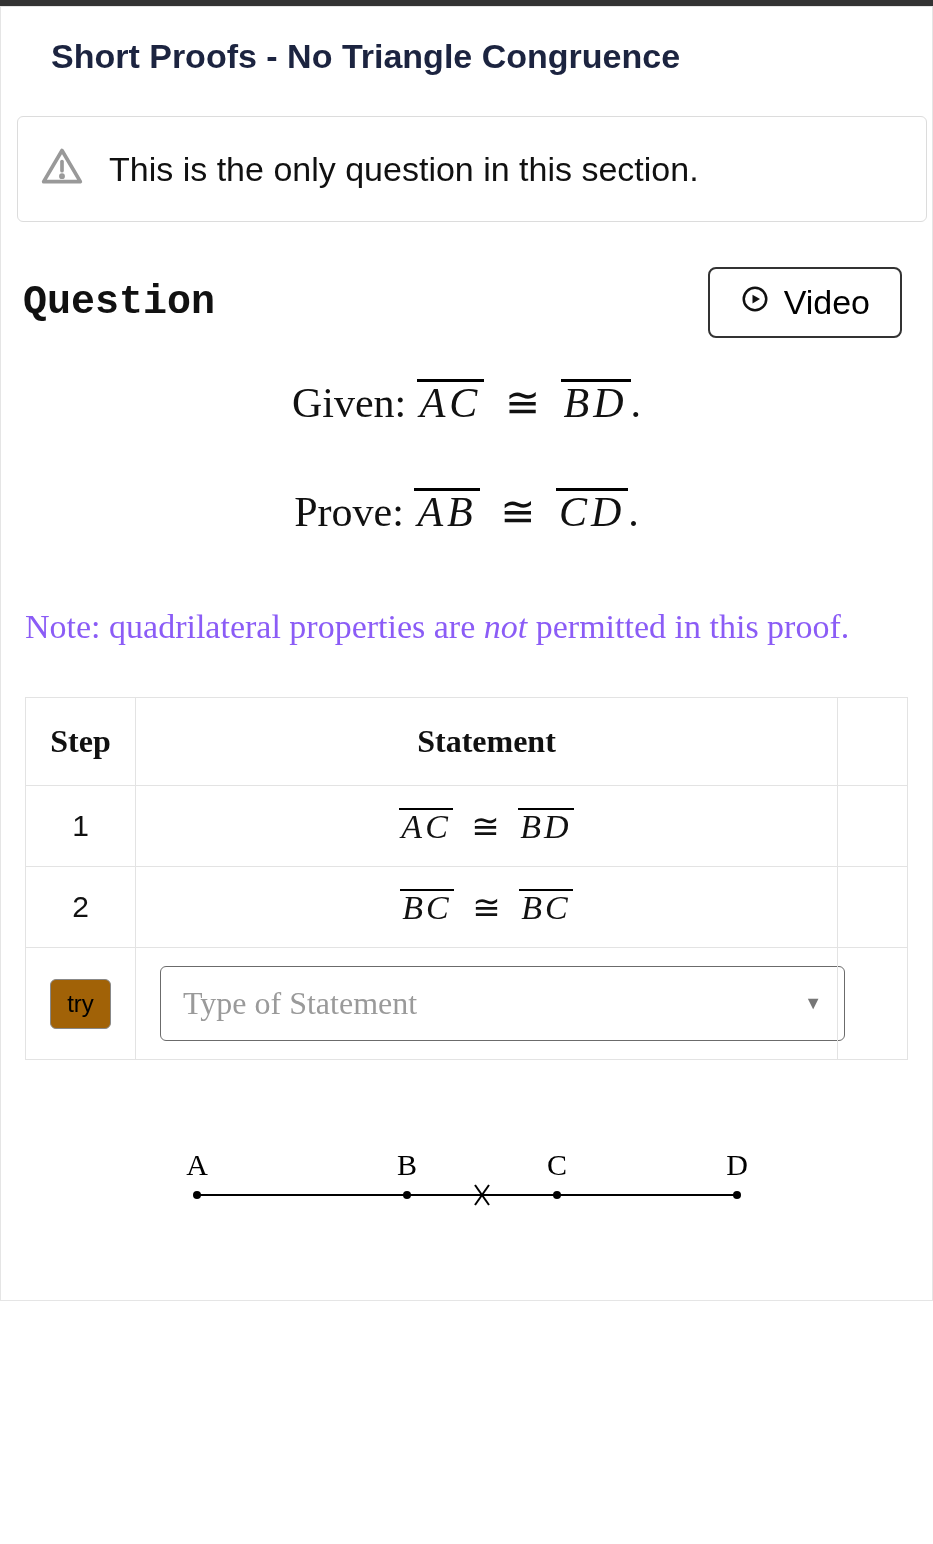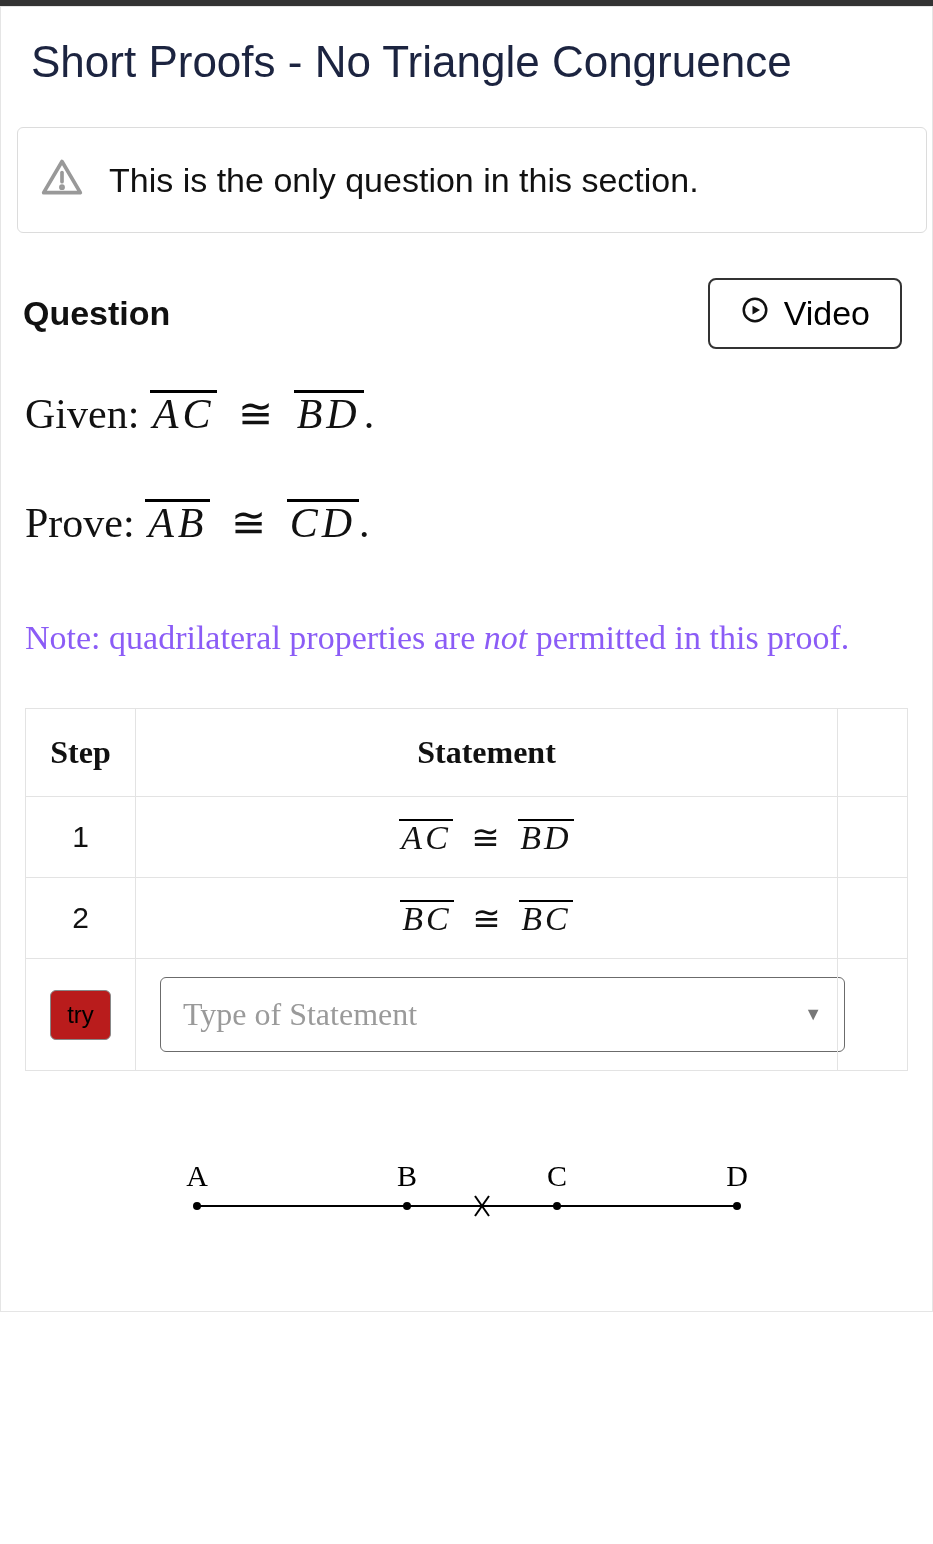--- a/index.html
+++ b/index.html
@@ -1,42 +1,42 @@
 <!DOCTYPE html>
 <html><head>
 <meta charset="utf-8">
 <style>
   * { box-sizing: border-box; margin: 0; padding: 0; }
   html, body { width: 933px; background: #fff; font-family: Georgia, 'Times New Roman', serif; color: #111; }
   .topbar { height: 6px; background: #333; }
   .page-wrap { border: 1px solid #e5e5e5; }
-  .page-title { font-size: 44px; font-weight: 400; color: #1c2440; padding: 30px 30px 40px 30px; font-family: "Helvetica Neue", Arial, sans-serif; }
+  .page-title { font-size: 34px; font-weight: 700; color: #1c2440; padding: 30px 30px 40px 30px; font-family: "Helvetica Neue", Arial, sans-serif; margin-left: 20px; }
   .notice-box { border: 1px solid #dcdcdc; border-radius: 6px; margin: 0 5px 25px 16px; padding: 28px 22px; display: flex; align-items: center; gap: 25px; font-family: "Helvetica Neue", Arial, sans-serif; }
   .notice-box .warn-icon { color: #999; }
   .notice-box .msg { font-size: 34px; color: #111; }
   .q-header-row { display: flex; justify-content: space-between; align-items: center; padding: 20px 30px 40px 22px; }
-  .q-title { font-size: 34px; font-weight: 700; font-family: Liberation Sans, sans-serif; }
+  .q-title { font-size: 40px; font-weight: 700; font-family: Liberation Mono, monospace; }
   .video-btn { display: flex; align-items: center; gap: 14px; border: 2px solid #333; border-radius: 8px; padding: 14px 30px; font-size: 34px; font-family: "Helvetica Neue", Arial, sans-serif; background: #fff; cursor: pointer; }
   .video-btn svg { width: 30px; height: 30px; }
   .body-area { padding: 0 24px; }
-  .math-line { font-size: 42px; margin-bottom: 60px; font-family: Georgia, 'Times New Roman', serif; }
+  .math-line { font-size: 42px; margin-bottom: 60px; font-family: Georgia, 'Times New Roman', serif; text-align: center; }
   .math-label { font-family: Georgia, serif; }
   .seg { font-family: 'Times New Roman', serif; font-style: italic; border-top: 3px solid #000; padding: 0 3px; letter-spacing: 4px; display: inline-block; line-height: 1; }
   .cong { font-family: 'Times New Roman', serif; font-style: normal; margin: 0 10px; }
   .note { font-size: 34px; color: #8b5cf6; line-height: 1.8; margin-bottom: 40px; font-family: Georgia, serif; }
   .note em { font-style: italic; }
   .proof-table { width: 100%; border-collapse: collapse; margin-bottom: 50px; }
   .proof-table th { font-family: Georgia, serif; font-weight: 700; font-size: 32px; padding: 25px 10px; border: 1px solid #e3e3e3; }
   .proof-table td { border: 1px solid #e3e3e3; padding: 20px 10px; text-align: center; font-size: 30px; font-family: "Helvetica Neue", Arial, sans-serif; }
   .proof-table .statement-cell { font-family: 'Times New Roman', serif; font-size: 34px; }
   .proof-table .step-col { width: 110px; }
   .proof-table .stmt-col { }
   .proof-table .reason-col { width: 70px; }
   .seg-sm { font-style: italic; border-top: 2.5px solid #000; padding: 0 2px; letter-spacing: 3px; display: inline-block; line-height: 1; }
-  .try-btn { border: 1px solid #888; border-radius: 6px; padding: 10px 16px; font-size: 24px; font-family: "Helvetica Neue", Arial, sans-serif; background: #b91c1c; cursor: pointer; }
+  .try-btn { border: 1px solid #888; border-radius: 6px; padding: 10px 16px; font-size: 24px; font-family: "Helvetica Neue", Arial, sans-serif; background: #a16207; cursor: pointer; }
   .type-select { width: 100%; border: 1.5px solid #6b6b6b; border-radius: 6px; padding: 18px 22px; font-size: 32px; color: #9a9a9a; font-family: Georgia, serif; display: flex; justify-content: space-between; align-items: center; cursor: pointer; background: #fff; margin-left: 16px; }
   .type-select .caret { color: #777; font-size: 18px; }
   .stmt-input-cell { padding: 18px 8px !important; }
   .diagram-wrap { padding: 30px 0 80px 0; display: flex; justify-content: center; }
   .diagram { }
   .pt-label { font-family: 'Times New Roman', serif; font-size: 30px; }
 </style>
 </head>
 <body>
 

